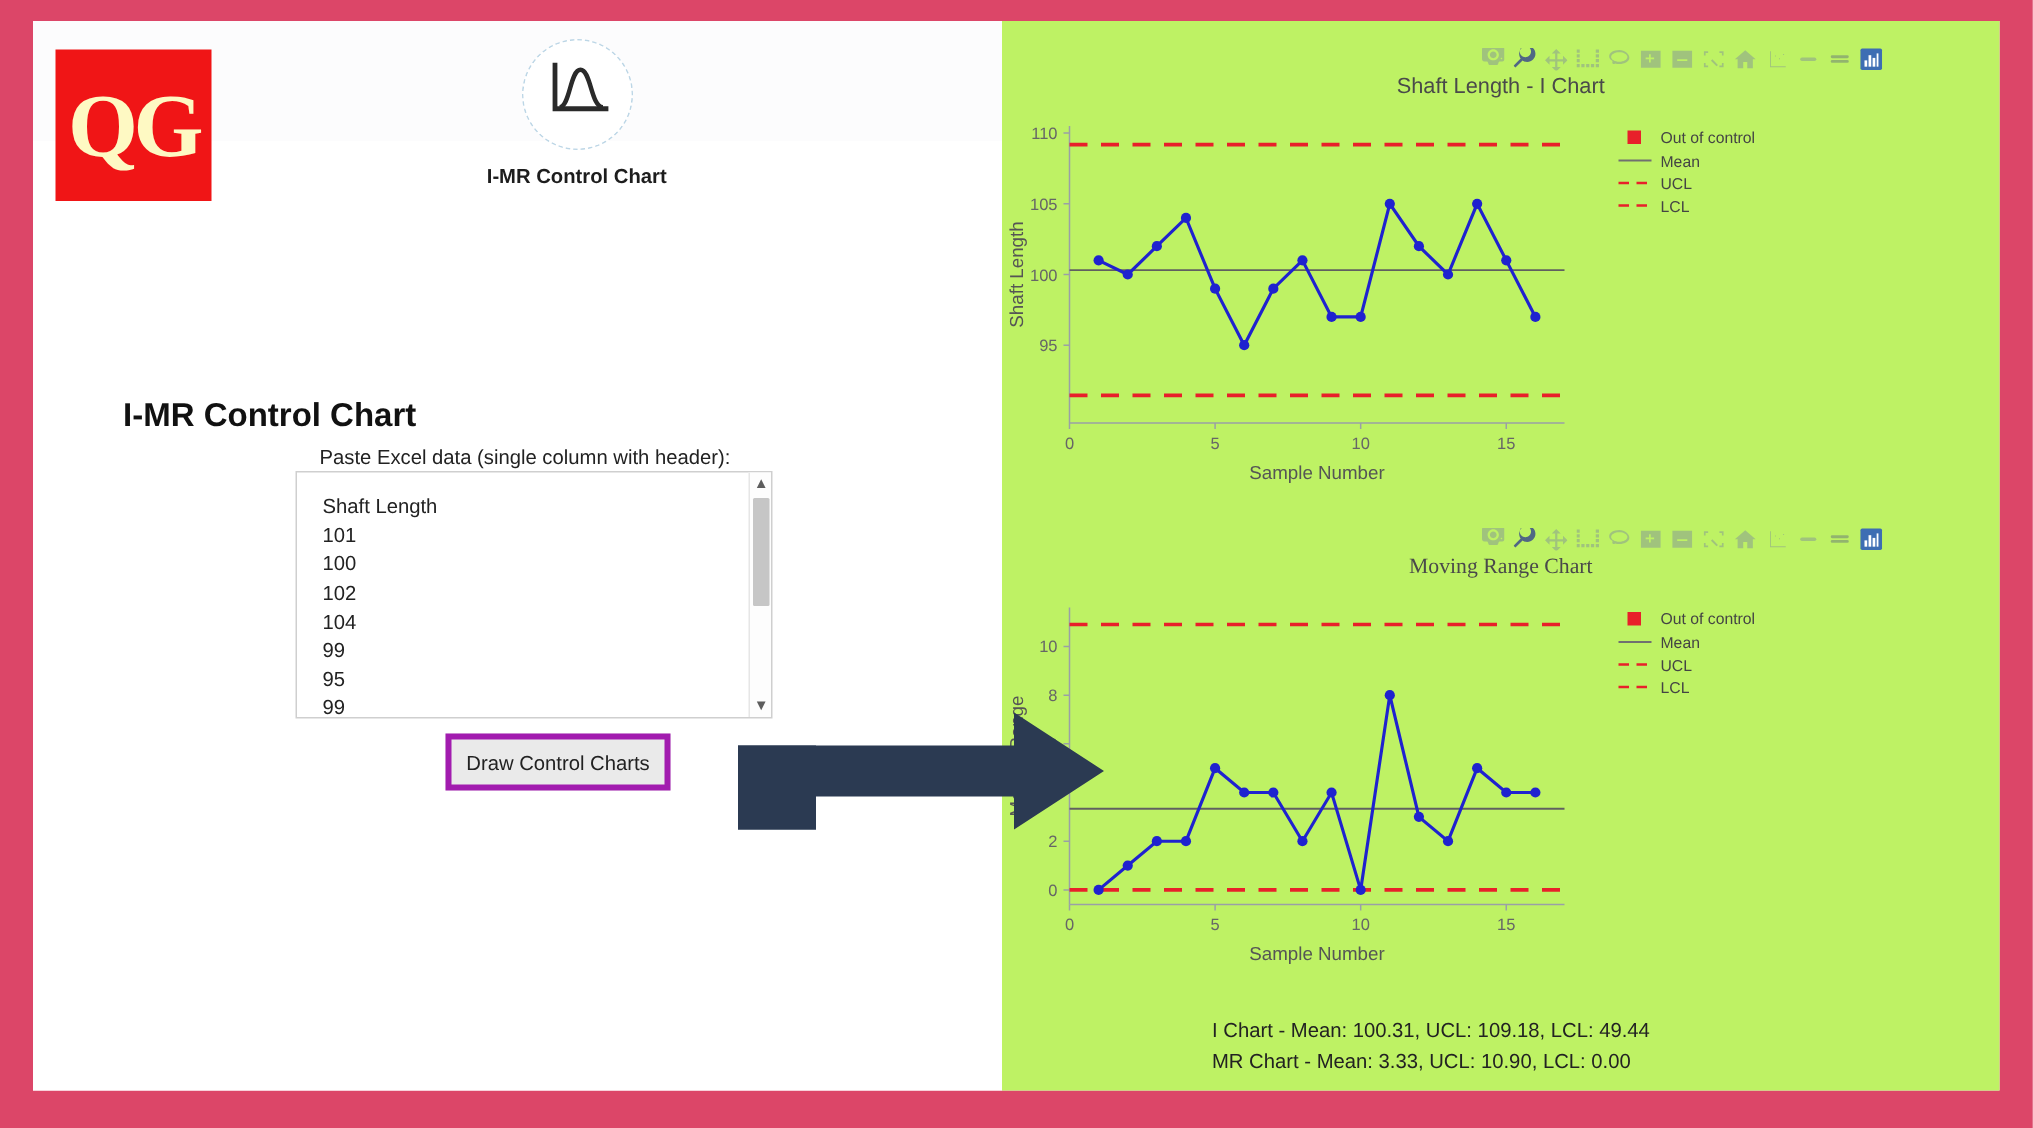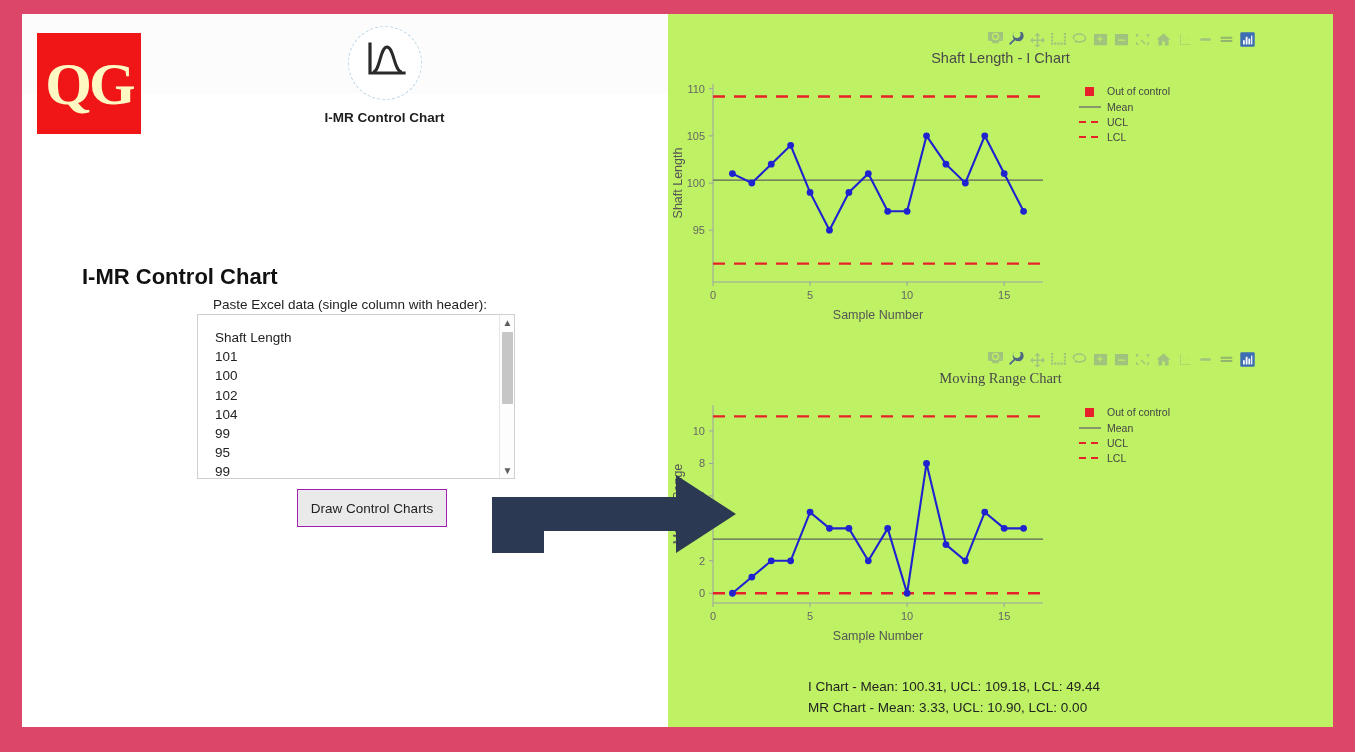--- a/index.html
+++ b/index.html
@@ -90,21 +90,21 @@
   }
   .fake-scroll .arr.up{top:0;}
   .fake-scroll .arr.dn{bottom:0;}
   .fake-scroll .thumb{
     position:absolute; left:2px; top:17px; width:11px; height:72px;
     background:#c6c6c6; border-radius:1px;
   }
   .draw-btn{
     position:absolute; left:275px; top:475px;
     width:150px; height:38px;
-    background:#eaeaea; border:1px solid #a21caf;
+    background:#eaeaea; border:4px solid #a21caf;
     font-size:13.5px; color:#222222;
     font-family:"Liberation Sans", sans-serif;
     cursor:pointer;
   }
 
   
   .arrow-wrap{
     position:absolute; left:448px; top:455px; width:290px; height:90px;
     z-index:40;
   }

